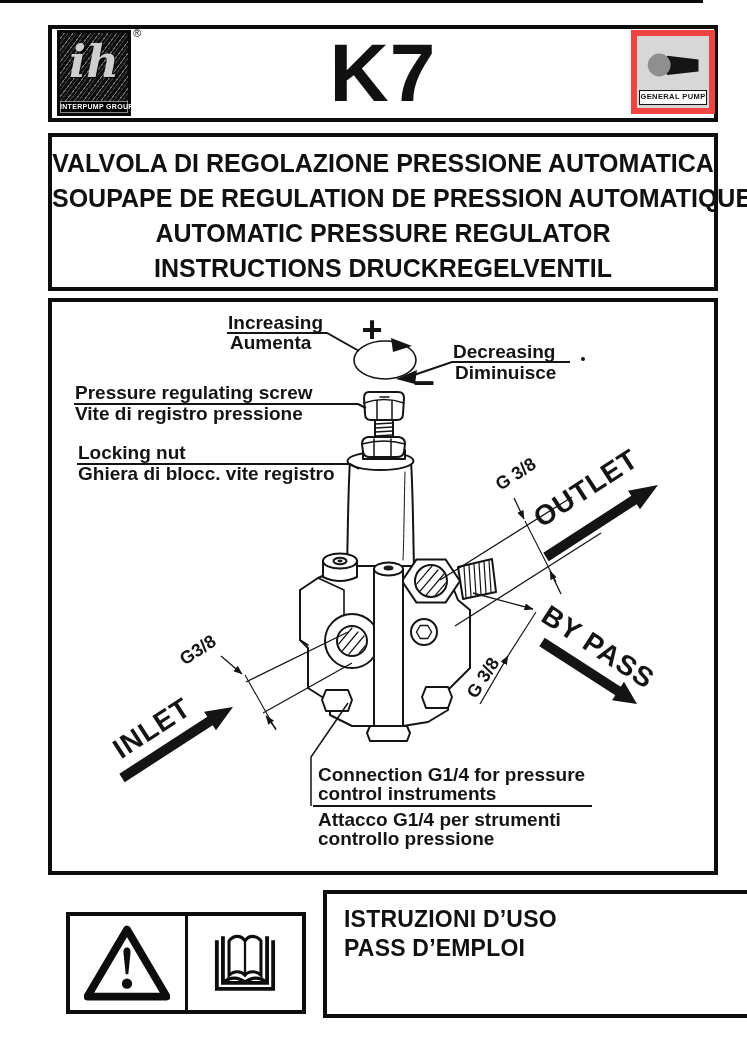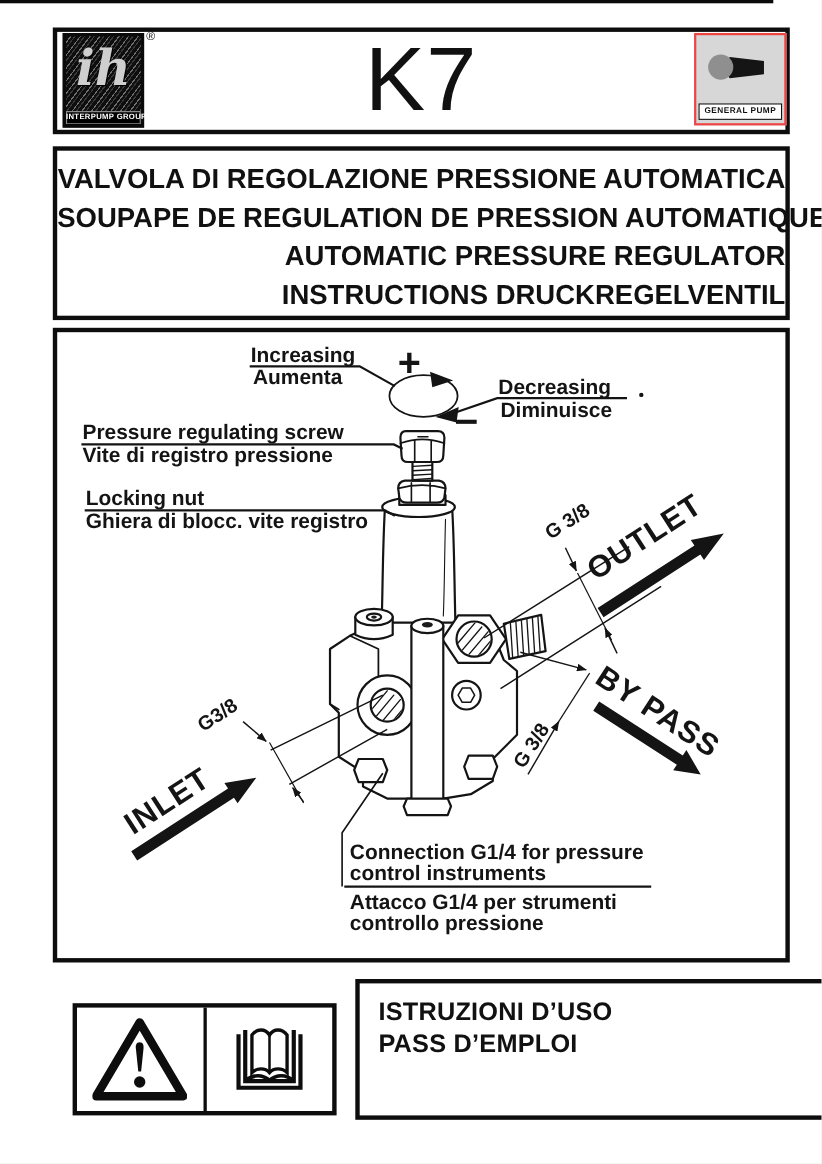--- a/index.html
+++ b/index.html
@@ -3,40 +3,40 @@
 <meta charset="utf-8">
 <style>
   html,body{margin:0;padding:0;background:#e8e8e8;}
   .page{position:relative;width:747px;height:1058px;background:#fff;overflow:hidden;
         font-family:"Liberation Sans",sans-serif;color:#111;}
   .box{position:absolute;border:4px solid #0d0d0d;box-sizing:border-box;background:#fff;}
   
   #scanlineTop{position:absolute;left:0;top:0;width:703px;height:3px;background:#0a0a0a;}
   #headerBox{left:48px;top:25px;width:670px;height:97px;}
   #k7{position:absolute;left:48px;top:26px;width:670px;height:95px;line-height:93px;
-      text-align:center;font-size:82px;font-weight:normal;letter-spacing:1px;}
+      text-align:center;font-size:82px;font-weight:bold;letter-spacing:1px;}
   #ipLogo{position:absolute;left:57px;top:30px;width:74px;height:86px;background:#0a0a0a;
           border:2px solid #0a0a0a;box-sizing:border-box;padding-left:12px;}
   #ipHatch{position:absolute;left:1px;right:1px;top:1px;bottom:13px;overflow:hidden;
            background:repeating-linear-gradient(127deg,#0e0e0e 0 3px,#6e6e6e 3px 4px,#101010 4px 6px,#3a3a3a 6px 7px);}
   #ipMono{position:absolute;left:0;right:0;top:2px;text-align:center;
           font-family:"DejaVu Serif",serif;font-style:italic;font-weight:bold;
           font-size:45px;color:#cfcfcf;text-shadow:1px 1px 0 #000;}
   #ipLabel{position:absolute;left:1px;right:1px;bottom:1px;height:12px;background:#000;
            color:#fff;font-size:7px;font-weight:bold;line-height:12px;text-align:center;
            letter-spacing:.3px;box-shadow:inset 0 0 0 1px #8a8a8a;white-space:nowrap;}
   #regMark{position:absolute;left:133px;top:27px;font-size:11px;}
-  #gpLogo{position:absolute;left:631px;top:30px;width:84px;height:84px;border:2px solid #ef4444;
+  #gpLogo{position:absolute;left:631px;top:30px;width:84px;height:84px;border:6px solid #ef4444;
           background:#d7d7d7;box-sizing:border-box;}
   #gpIcon{position:absolute;left:3px;top:6px;}
   #gpLabel{position:absolute;left:2px;right:2px;bottom:3px;height:13px;background:#fff;
            border:1px solid #111;font-size:7.5px;font-weight:bold;line-height:11px;
            text-align:center;letter-spacing:.4px;white-space:nowrap;}
   
-  #titleBox{left:48px;top:133px;width:670px;height:158px;text-align:right;padding-top:9px;}
+  #titleBox{left:48px;top:133px;width:670px;height:158px;text-align:center;padding-top:9px;}
   .title-line{font-size:25px;font-weight:bold;line-height:35px;white-space:nowrap;}
   
   #diagramBox{left:48px;top:298px;width:670px;height:577px;}
   #diagramSvg{position:absolute;left:48px;top:298px;width:670px;height:577px;}
   #diagramSvg text{font-family:"Liberation Sans",sans-serif;font-weight:bold;fill:#141414;}
   
   #iconsBox{left:66px;top:912px;width:232px;height:94px;border:4px solid #0d0d0d;display:flex;}
   .iconCell{flex:1;display:flex;align-items:center;justify-content:center;}
   .iconCell + .iconCell{border-left:3px solid #0d0d0d;}
   #instrBox{left:323px;top:890px;width:444px;height:128px;padding:11px 0 0 17px;}

